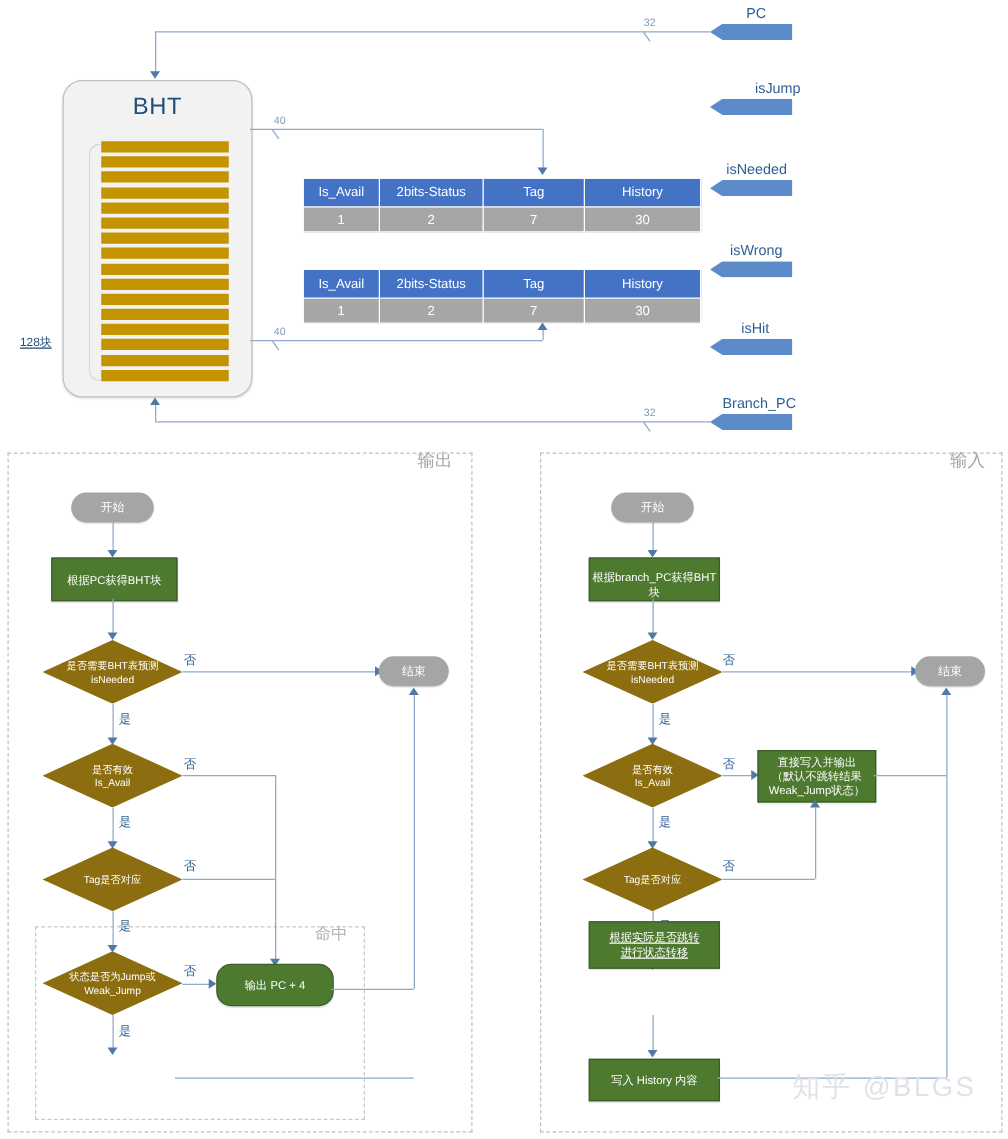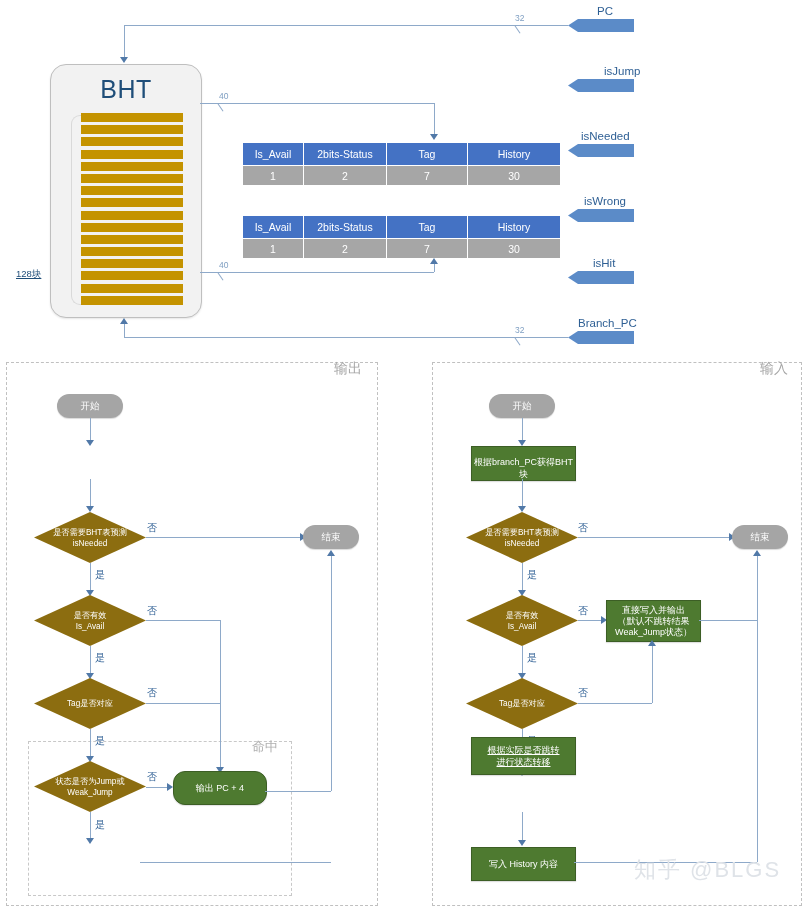--- a/index.html
+++ b/index.html
@@ -23,21 +23,21 @@
   .bht-box {
     left: 50px; top: 64px; width: 150px; height: 252px;
     background: #f2f2f2;
     border: 1px solid #bfbfbf;
     border-radius: 16px;
     box-shadow: 0 1px 2px rgba(0,0,0,0.10);
   }
   .bht-title {
     position: absolute; left: 0; top: 10px; width: 150px;
     text-align: center;
-    font-size: 25px;
+    font-size: 19px;
     color: #1f4e79;
     letter-spacing: .5px;
   }
   .bars {
     position: absolute; left: 30px; top: 48px; width: 102px; height: 192px;
     display: flex; flex-direction: column; justify-content: space-between;
   }
   .bar { height: 9px; background: #c49300; }
   .brace {
     position: absolute; left: 20px; top: 50px; width: 9px; height: 188px;
@@ -288,20 +288,23 @@
 
   <div class="abs inner-panel" style="left:28px; top:741px; width:262px; height:153px;"></div>
   <div class="abs inner-title" style="left:252px; top:738px;">命中</div>
 
   <div class="abs node-start" style="left:57px; top:394px; width:66px; height:24px;">
     <span>开始</span>
   </div>
   <div class="abs wire wire-v" style="left:90px; top:418px; height:23px;"></div>
   <div class="abs arrowhead-down" style="left:86px; top:440px;"></div>
 
+  <div class="abs node-proc" style="left:41px; top:446px; width:99px; height:33px;">
+    <span>根据PC获得BHT块</span>
+  </div>
   <div class="abs wire wire-v" style="left:90px; top:479px; height:28px;"></div>
   <div class="abs arrowhead-down" style="left:86px; top:506px;"></div>
 
   <div class="abs node-dec-wrap" style="left:34px; top:512px; width:112px; height:51px;">
     <div class="node-dec-shape"></div>
     <div class="node-dec-text">
       <span>是否需要BHT表预测</span><br>
       <span>isNeeded</span>
     </div>
   </div>

